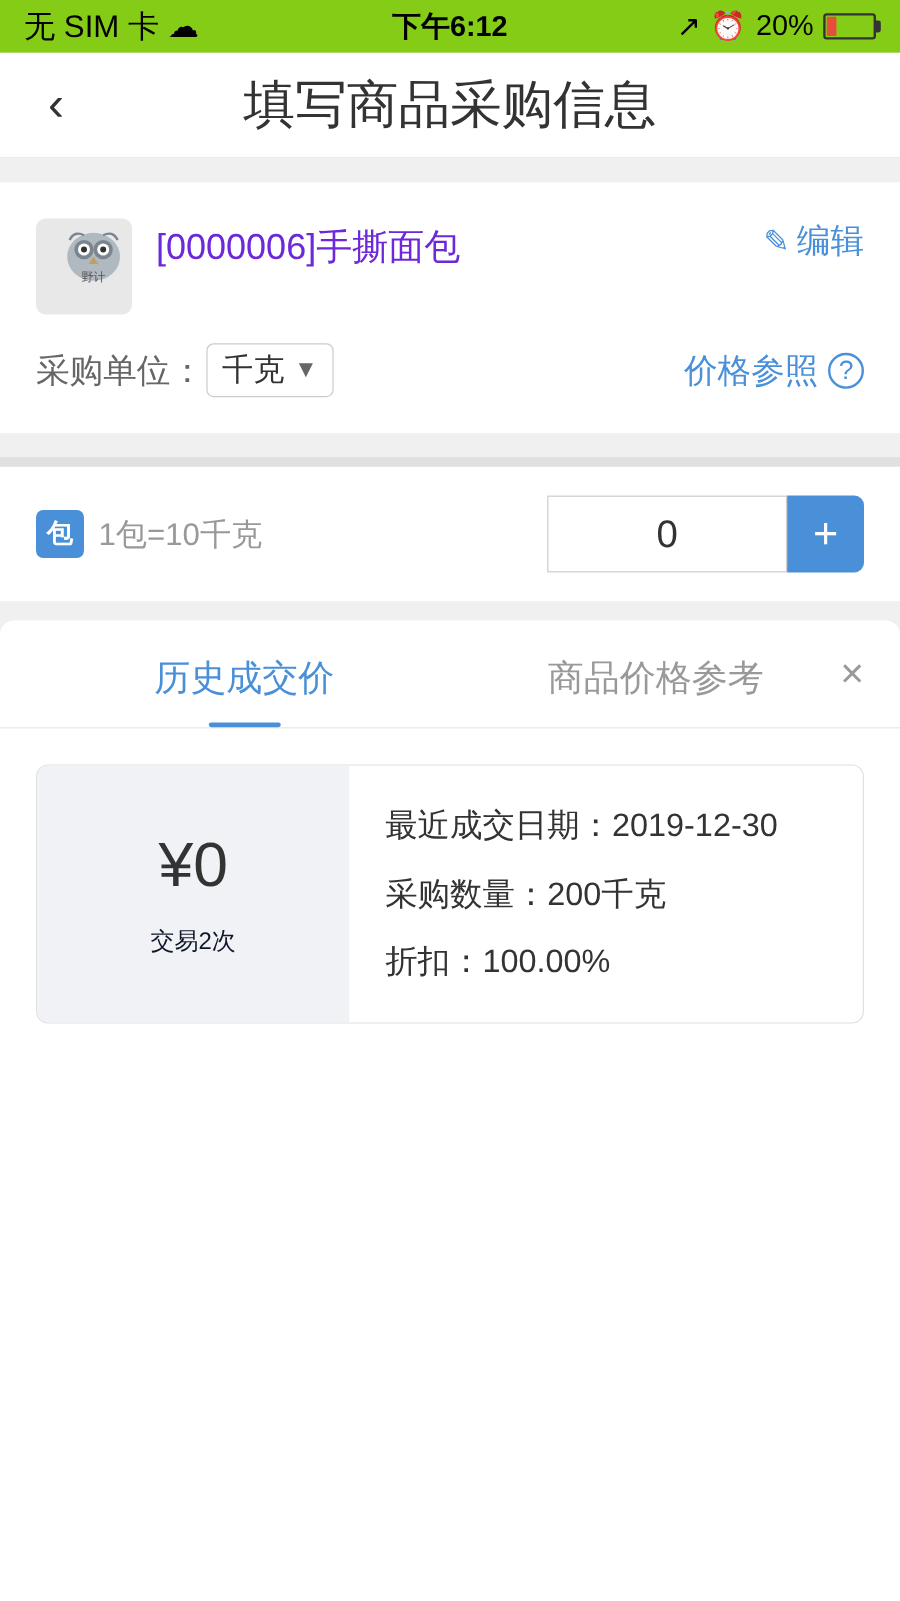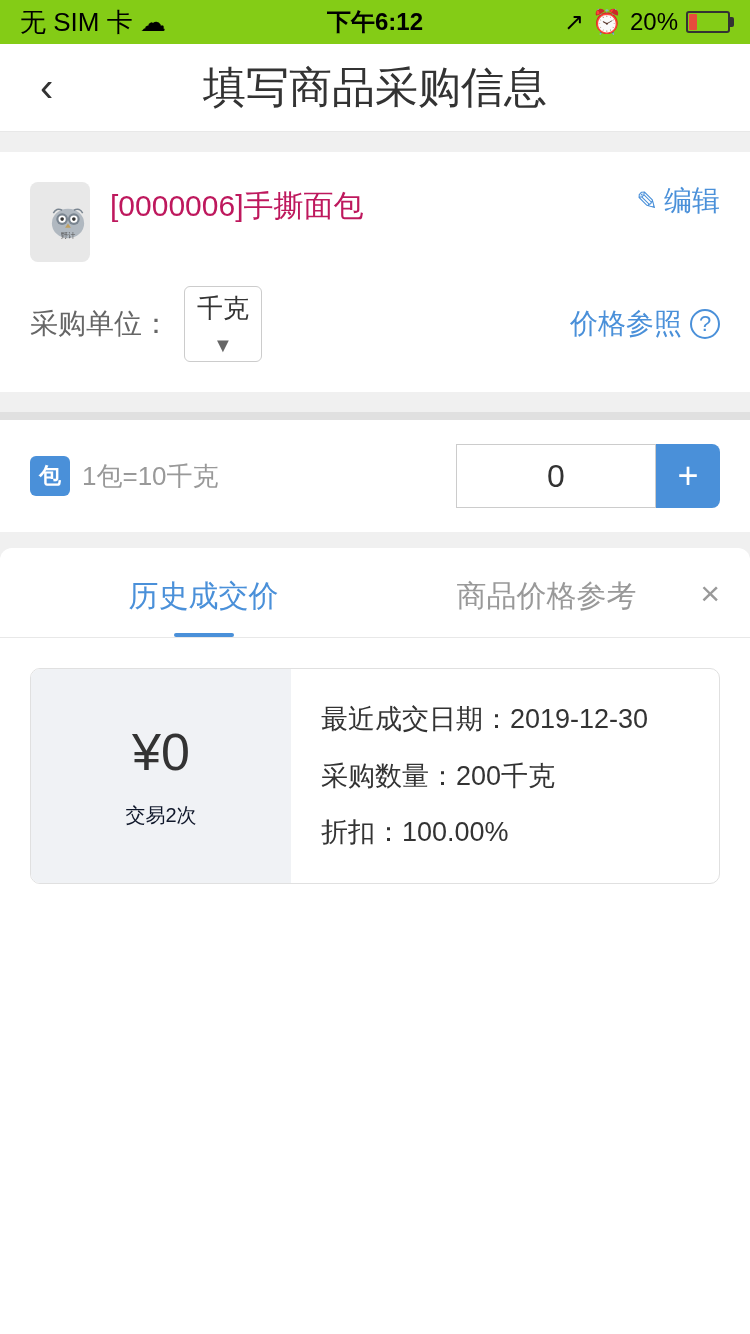--- a/index.html
+++ b/index.html
@@ -107,37 +107,37 @@
       align-items: flex-start;
       justify-content: space-between;
       margin-bottom: 24px;
     }
     .product-left {
       display: flex;
       align-items: flex-start;
       gap: 20px;
     }
     .product-thumbnail {
-      width: 60px;
+      width: 80px;
       height: 80px;
       background: #e8e8e8;
       border-radius: 8px;
       display: flex;
-      align-items: center;
+      align-items: flex-start;
       justify-content: center;
       flex-shrink: 0;
       padding-left: 16px;
     }
     .owl-icon {
       width: 60px;
       height: 60px;
     }
     .product-name {
       font-size: 30px;
-      color: #be185d;
+      color: #6d28d9;
       font-weight: 500;
       margin-top: 4px;
     }
     .edit-btn {
       display: flex;
       align-items: center;
       gap: 6px;
       color: #4a90d9;
       font-size: 28px;
       cursor: pointer;
@@ -158,24 +158,23 @@
       color: #666;
     }
     .unit-select {
       display: inline-flex;
       align-items: center;
       border: 1px solid #ccc;
       border-radius: 6px;
       padding: 4px 12px;
       font-size: 26px;
       color: #333;
-      margin-left: 14px;
+      margin-left: 2px;
       gap: 8px;
       cursor: pointer;
-      flex-direction: column;
     }
     .unit-select-arrow {
       font-size: 20px;
       color: #666;
     }
     .price-ref-btn {
       display: flex;
       align-items: center;
       gap: 8px;
       color: #4a90d9;

